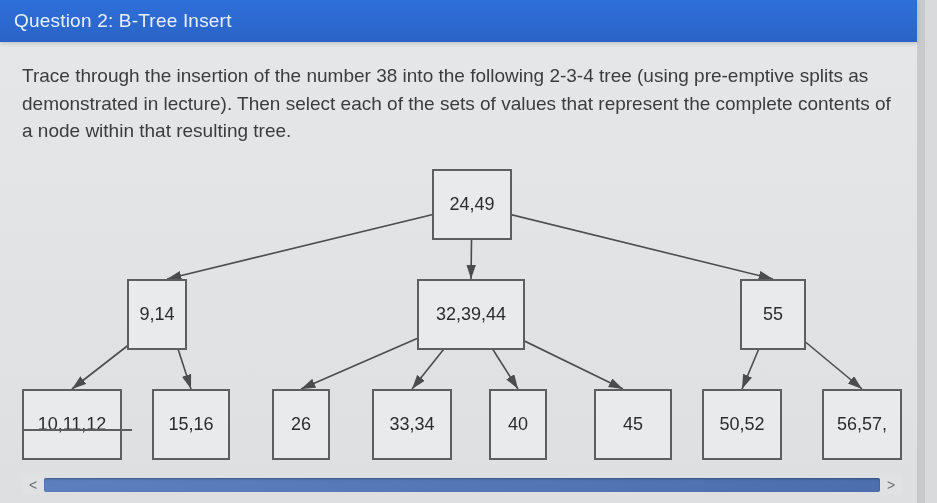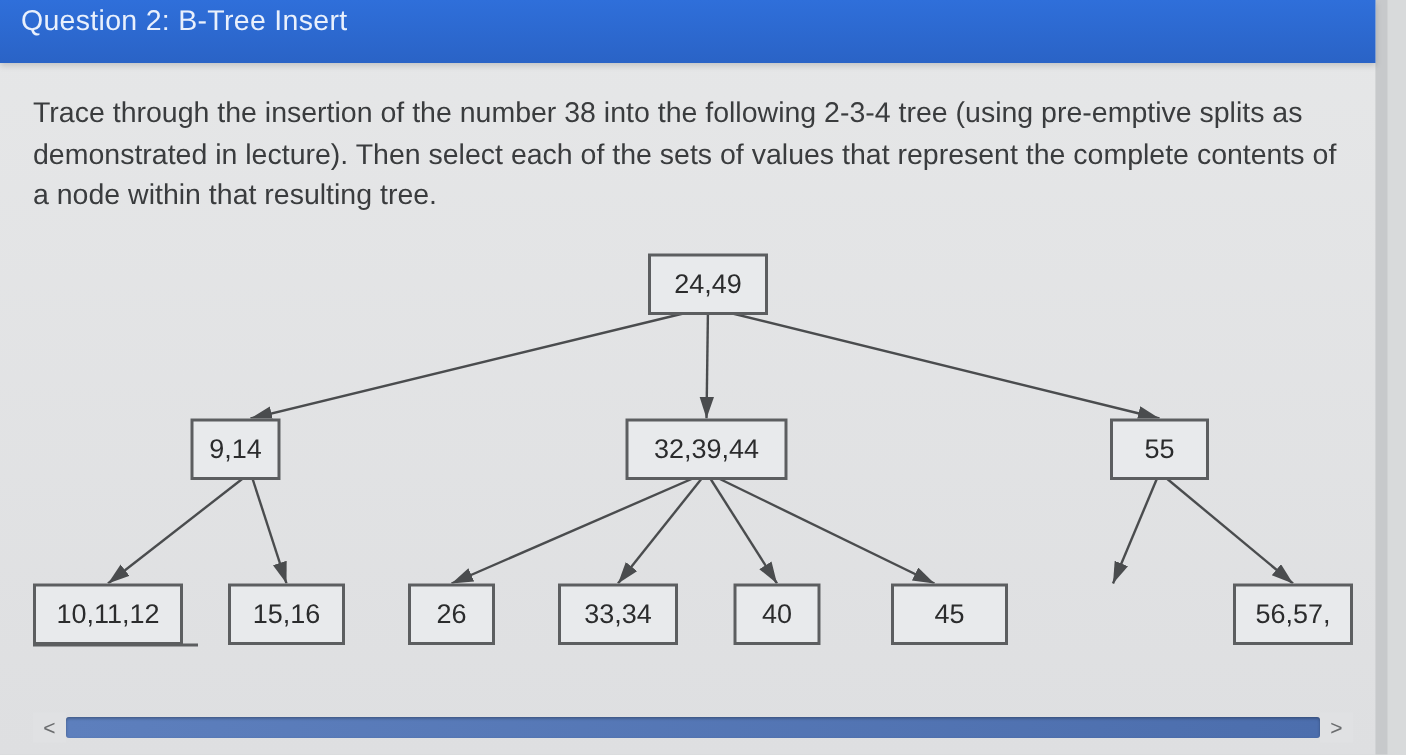--- a/index.html
+++ b/index.html
@@ -19,21 +19,21 @@
     width: 925px;
     height: 503px;
     background: linear-gradient(180deg, #e6e7e8 0%, #dedfe1 100%);
     border-right: 8px solid #c7c9cb;
   }
   .title-bar {
     height: 42px;
     background: linear-gradient(180deg, #2f6fda 0%, #2a63c6 100%);
     color: #e9f0fc;
     display: flex;
-    align-items: flex-end;
+    align-items: center;
     padding: 16px 14px;
     font-size: 19px;
     font-weight: 400;
     letter-spacing: .2px;
     box-shadow: 0 2px 4px rgba(0,0,0,.15);
   }
   .content {
     padding: 20px 22px 10px 22px;
   }
   .prompt {
@@ -51,21 +51,21 @@
     position: absolute;
     left: 0; top: 0;
     width: 880px;
     height: 300px;
     pointer-events: none;
   }
   .node {
     position: absolute;
     background: #e8eaec;
     border: 2px solid #5c5e60;
-    padding: 8px 14px;
+    padding: 23px 14px;
     font-size: 18px;
     color: #2b2c2d;
     white-space: nowrap;
     text-align: center;
     min-height: 36px;
     display: flex;
     align-items: center;
     justify-content: center;
   }
   .leaf-border {
@@ -162,20 +162,23 @@
       </div>
       <div class="node" id="leaf3" style="left: 350px; top: 220px; width: 80px; align-items: center;">
         <span>33,34</span>
       </div>
       <div class="node" id="leaf4" style="left: 467px; top: 220px; width: 58px;">
         <span>40</span>
       </div>
       <div class="node" id="leaf5" style="left: 572px; top: 220px; width: 78px;">
         <span>45</span>
       </div>
+      <div class="node" id="leaf6" style="left: 680px; top: 220px; width: 80px;">
+        <span>50,52</span>
+      </div>
       <div class="node" id="leaf7" style="left: 800px; top: 220px; width: 80px;">
         <span>56,57,</span>
       </div>
 
       <div class="leaf-border" style="left:0; top:260px; width:110px;"></div>
       <div class="leaf-border" style="left:120; top:260px; width:0;"></div>
     </div>
   </div>
 
   <div class="scroll-area">

